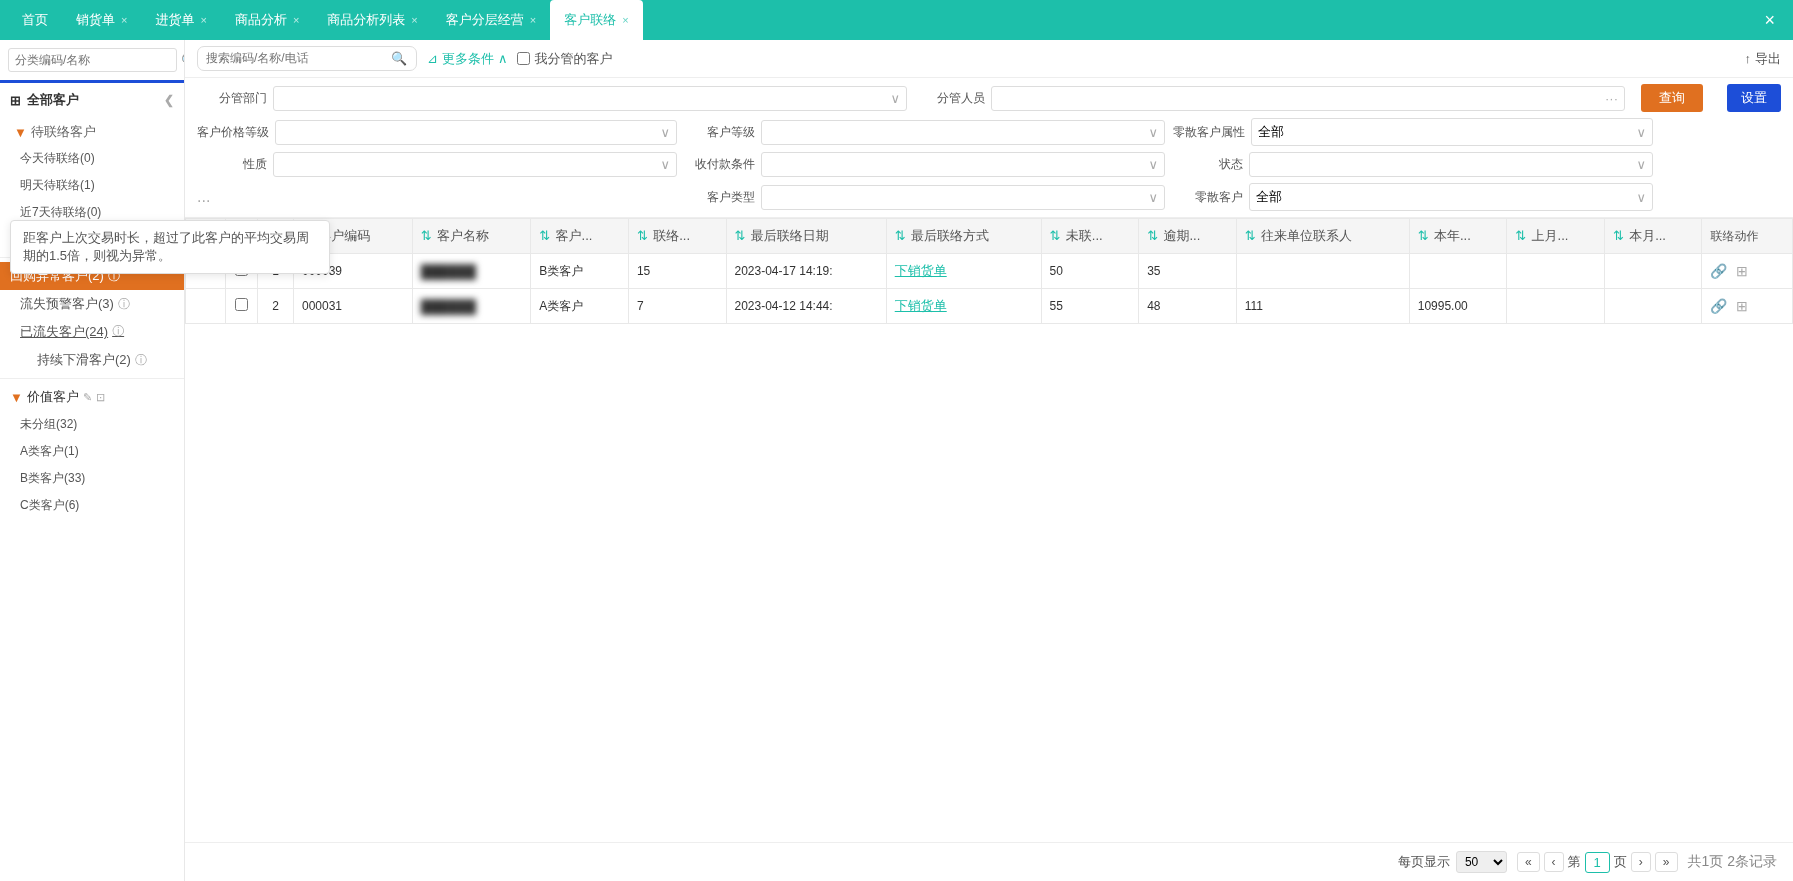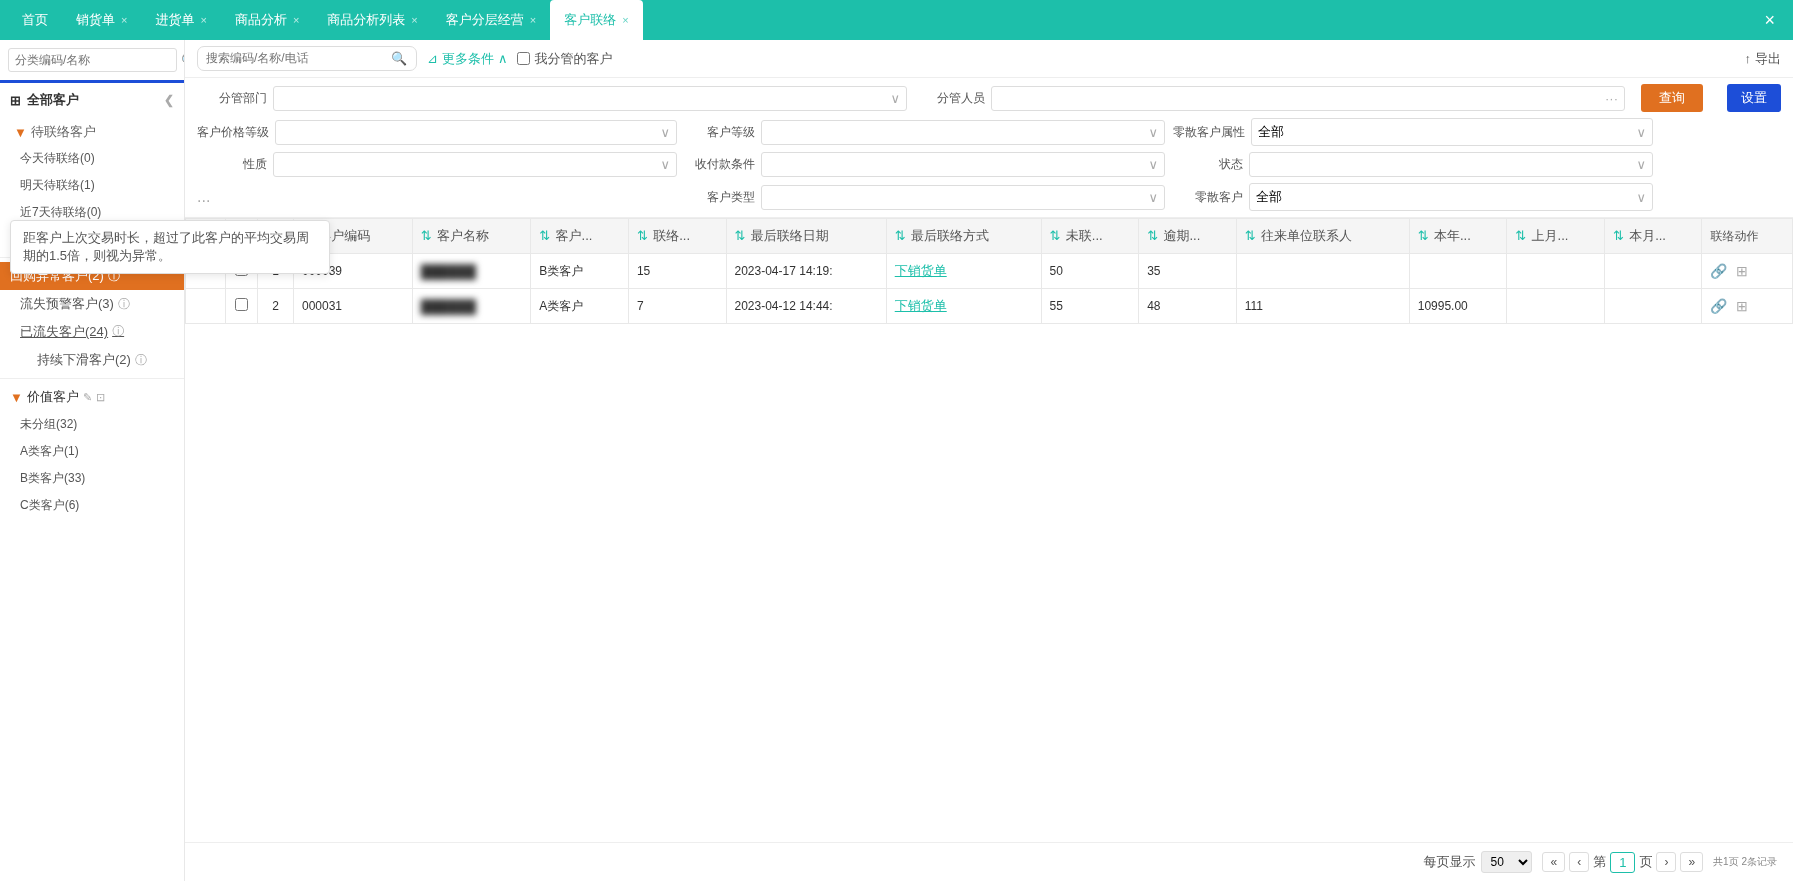--- a/index.html
+++ b/index.html
@@ -134,21 +134,21 @@
       background: #fff; border-top: 1px solid #eee; padding: 8px 16px; display: flex; align-items: center; justify-content: flex-end; gap: 10px;
     }
     .bottom-bar .page-size { display: flex; align-items: center; gap: 6px; font-size: 12px; color: #555; }
     .bottom-bar .page-size select { border: 1px solid #ddd; border-radius: 3px; padding: 2px 4px; font-size: 12px; }
     .bottom-bar .pagination { display: flex; align-items: center; gap: 4px; font-size: 12px; color: #555; }
     .bottom-bar .pagination button {
       border: 1px solid #ddd; background: #fff; border-radius: 3px; padding: 2px 7px; cursor: pointer; color: #555; font-size: 12px;
     }
     .bottom-bar .pagination button:disabled { color: #ccc; cursor: default; }
     .bottom-bar .pagination .current-page { border: 1px solid #1dbfaa; color: #1dbfaa; padding: 2px 8px; border-radius: 3px; }
-    .bottom-bar .total-info { font-size: 10px; color: #888; }
+    .bottom-bar .total-info { font-size: 14px; color: #888; }
 
     
     .table-container::-webkit-scrollbar { height: 8px; width: 8px; }
     .table-container::-webkit-scrollbar-thumb { background: #ccc; border-radius: 4px; }
     .table-container::-webkit-scrollbar-track { background: #f0f0f0; }
 
     .blurred { filter: blur(3px); user-select: none; }
   </style>
 </head>
 <body>

